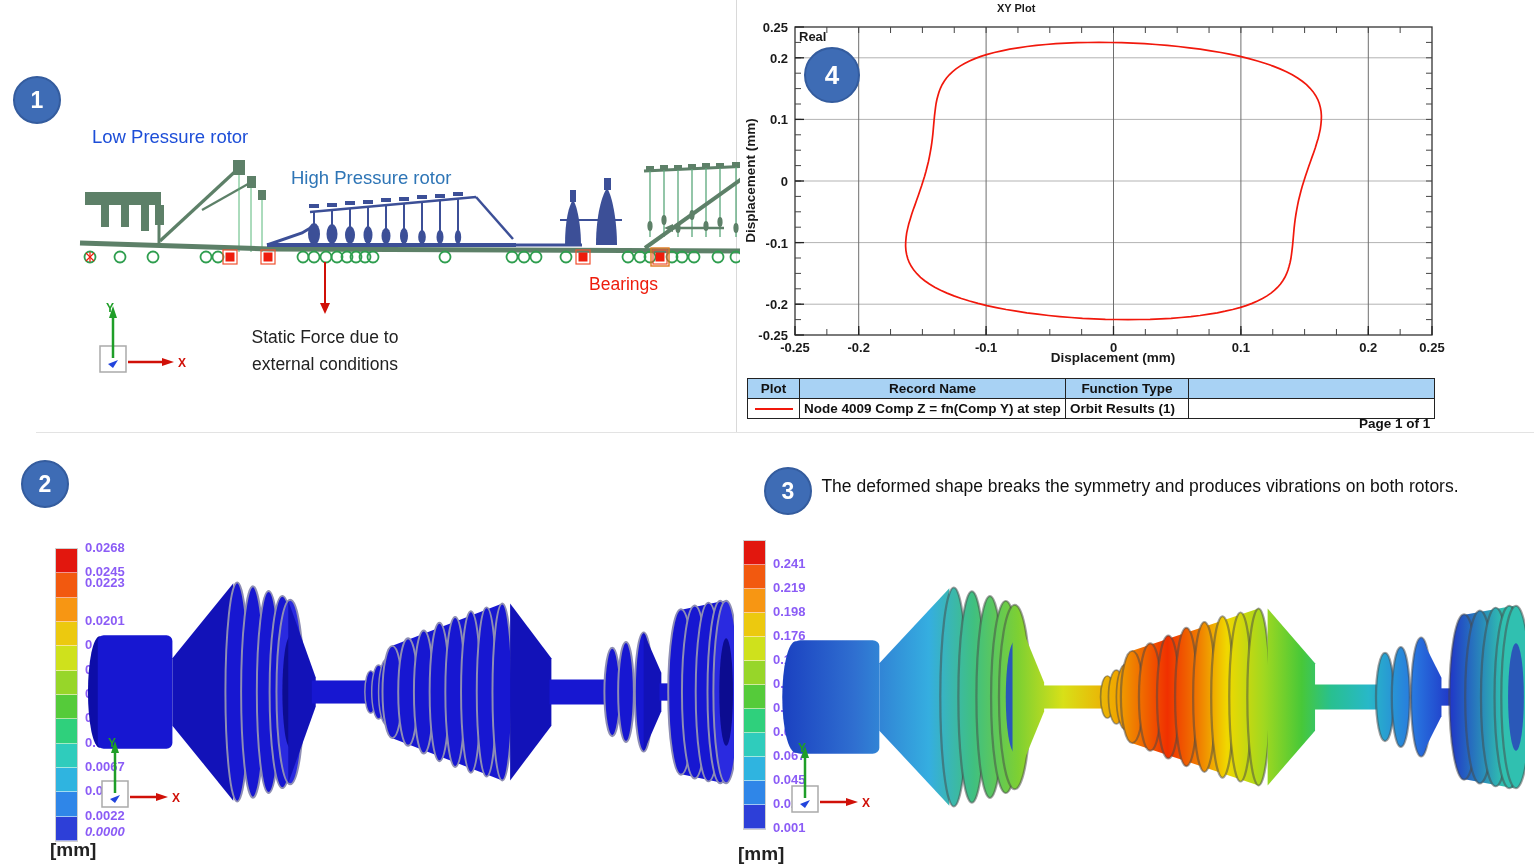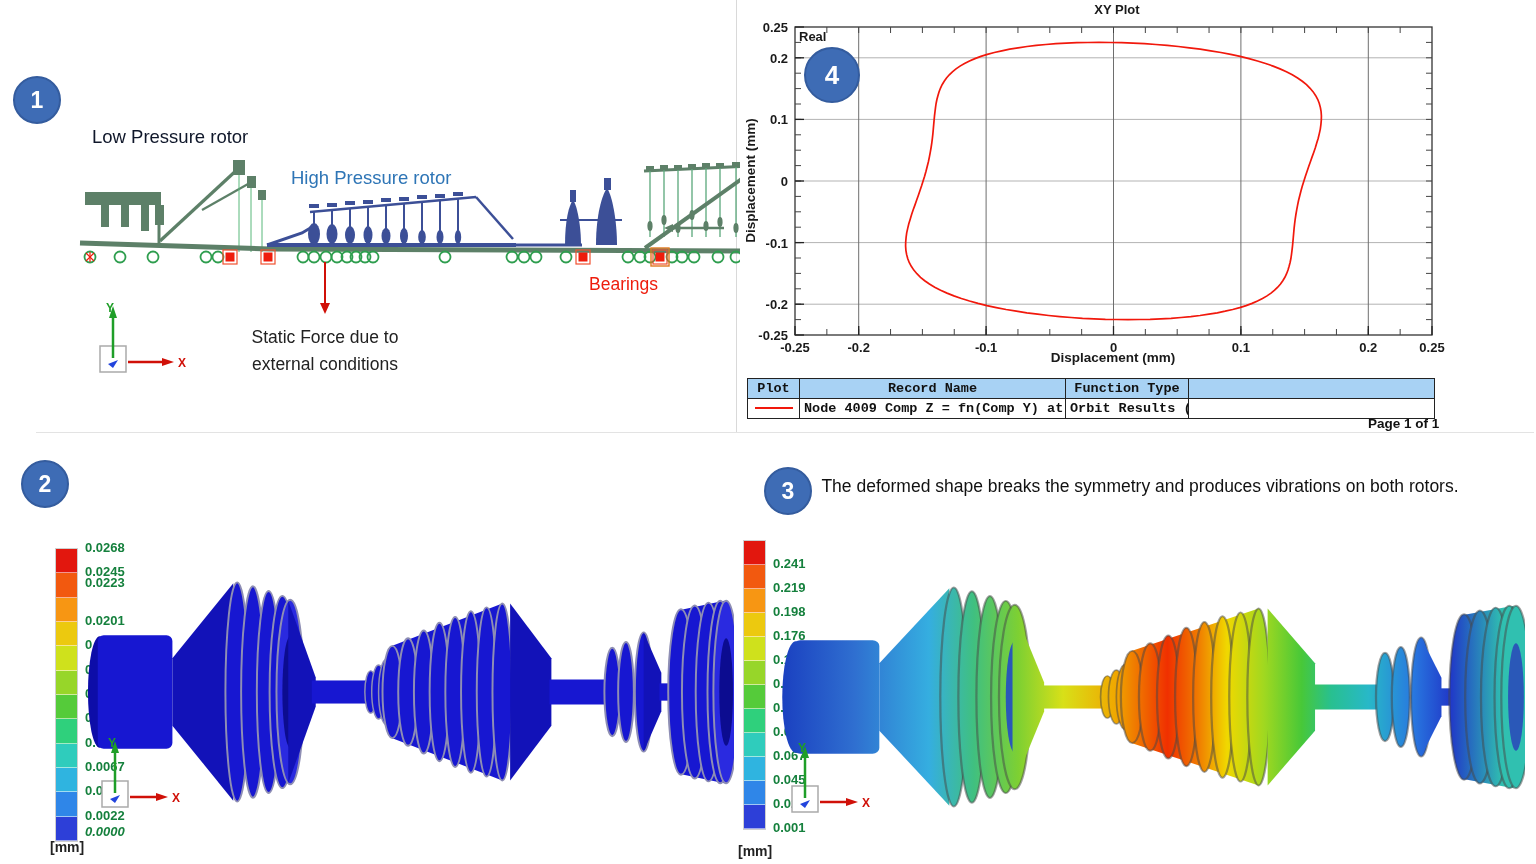--- a/index.html
+++ b/index.html
@@ -11,45 +11,45 @@
   .b44{width:44px;height:44px;font-size:23px;}
   .b52{width:52px;height:52px;font-size:26px;}
   .ptitle{position:absolute;text-align:center;color:#111;line-height:1.45;}
   .divider{position:absolute;background:#d9d9d9;}
   .cb-wrap{position:absolute;}
   .cb-bar{position:absolute;left:0;top:0;width:21px;display:flex;flex-direction:column;
           border:1px solid #cfcfcf;}
   .cb-seg{flex:1;border-bottom:1px solid rgba(255,255,255,.55);}
   .cb-labels{position:absolute;left:0;top:0;}
   .cb-val{position:absolute;left:30px;transform:translateY(-55%);font-size:13px;font-weight:700;
-          color:#15803d;white-space:nowrap;}
-  .mm{position:absolute;font-size:14px;font-weight:700;color:#222;}
+          color:#8b5cf6;white-space:nowrap;}
+  .mm{position:absolute;font-size:19px;font-weight:700;color:#222;}
   .annot{position:absolute;background:#fff;text-align:center;font-size:17px;line-height:1.55;
          color:#111;padding:4px 6px;}
   .p4txt{font-weight:700;fill:#1a1a1a;}
   table.rec{position:absolute;border-collapse:collapse;table-layout:fixed;
             font-size:13.5px;font-weight:700;color:#111;}
-  table.rec th,table.rec td{border:1.6px solid #222;padding:1px 4px;height:17px;overflow:hidden;white-space:nowrap;font-family:Liberation Mono, monospace;}
+  table.rec th,table.rec td{border:1.6px solid #222;padding:1px 4px;height:17px;overflow:hidden;white-space:nowrap;}
   table.rec th{background:#a8d2f4;text-align:center;font-weight:700;}
   .swatch{display:inline-block;width:38px;height:0;border-top:2px solid #f1180c;vertical-align:middle;}
   .pagelbl{position:absolute;font-size:13.5px;font-weight:700;color:#111;}
   .faintline{position:absolute;height:1px;background:#e3e3e3;}
 </style>
 </head>
 <body>
 
 <div id="stage">
 
   <div class="divider" style="left:736px;top:0;width:1px;height:432px;"></div>
   <div class="faintline" style="left:36px;top:432px;width:1498px;"></div>
 
   <div class="badge b44" style="left:13px;top:76px;">
     <span>1</span>
   </div>
-  <div class="abs" style="left:92px;top:126px;font-size:18.5px;color:#0f172a;">Low Pressure rotor</div>
+  <div class="abs" style="left:92px;top:126px;font-size:18.5px;color:#1d4ed8;">Low Pressure rotor</div>
   <div class="abs" style="left:291px;top:167px;font-size:18.5px;color:#2e75b6;">High Pressure rotor</div>
   <div class="abs" style="left:589px;top:274px;font-size:17.5px;color:#ee1c0c;">Bearings</div>
   <div class="abs" style="left:180px;top:324px;width:290px;text-align:center;font-size:17.5px;line-height:1.55;color:#222;">
     <div>Static Force due to</div>
     <div>external conditions</div>
   </div>
 
   <svg class="abs" style="left:60px;top:140px;" width="680" height="180" viewBox="0 0 680 180">
     <g fill="#5d8068" stroke="#5d8068">
       <path stroke="none" d="M25,52 h76 v13 h-12 v26 h-8 v-26 h-12 v22 h-8 v-22 h-12 v22 h-8 v-22 h-16 z"></path>
@@ -317,21 +317,21 @@
         <line x1="58" y1="181" x2="67" y2="181" stroke="#222" stroke-width="1.3"></line>
         <text x="51" y="186" font-size="13" text-anchor="end" class="p4txt">0</text>
         <line x1="58" y1="242.6" x2="67" y2="242.6" stroke="#222" stroke-width="1.3"></line>
         <text x="51" y="247.6" font-size="13" text-anchor="end" class="p4txt">-0.1</text>
         <line x1="58" y1="304.2" x2="67" y2="304.2" stroke="#222" stroke-width="1.3"></line>
         <text x="51" y="309.2" font-size="13" text-anchor="end" class="p4txt">-0.2</text>
         <line x1="58" y1="335" x2="67" y2="335" stroke="#222" stroke-width="1.3"></line>
         <text x="51" y="340" font-size="13" text-anchor="end" class="p4txt">-0.25</text>
         <polyline points="566.9,181.0 568.4,176.2 570.1,171.3 571.7,166.5 573.4,161.7 575.1,156.9 576.8,152.2 578.4,147.5 579.8,142.8 581.2,138.2 582.3,133.6 583.3,129.1 583.9,124.6 584.3,120.2 584.4,115.9 584.1,111.7 583.4,107.6 582.3,103.5 580.8,99.5 578.7,95.7 576.2,91.9 573.1,88.3 569.5,84.7 565.3,81.3 560.6,78.0 555.3,74.8 549.4,71.8 543.0,68.9 536.1,66.1 528.6,63.5 520.5,61.0 512.0,58.6 503.1,56.4 493.7,54.4 483.9,52.5 473.7,50.8 463.2,49.2 452.4,47.8 441.4,46.5 430.2,45.4 418.9,44.5 407.5,43.7 396.0,43.2 384.6,42.7 373.2,42.5 362.0,42.4 350.8,42.5 339.9,42.7 329.3,43.2 318.9,43.7 308.9,44.5 299.2,45.4 290.0,46.5 281.1,47.8 272.7,49.2 264.8,50.8 257.3,52.5 250.3,54.4 243.9,56.4 237.9,58.6 232.5,61.0 227.5,63.5 223.0,66.1 219.0,68.9 215.4,71.8 212.3,74.8 209.5,78.0 207.2,81.3 205.1,84.7 203.4,88.3 202.0,91.9 200.9,95.7 199.9,99.5 199.1,103.5 198.5,107.6 198.0,111.7 197.5,115.9 197.1,120.2 196.7,124.6 196.3,129.1 195.9,133.6 195.4,138.2 194.8,142.8 194.1,147.5 193.3,152.2 192.4,156.9 191.4,161.7 190.2,166.5 189.0,171.3 187.6,176.2 186.1,181.0 184.6,185.8 182.9,190.7 181.3,195.5 179.6,200.3 177.9,205.1 176.2,209.8 174.6,214.5 173.2,219.2 171.8,223.8 170.7,228.4 169.7,232.9 169.1,237.4 168.7,241.8 168.6,246.1 168.9,250.3 169.6,254.4 170.7,258.5 172.2,262.5 174.3,266.3 176.8,270.1 179.9,273.7 183.5,277.3 187.7,280.7 192.4,284.0 197.7,287.2 203.6,290.2 210.0,293.1 216.9,295.9 224.4,298.5 232.5,301.0 241.0,303.4 249.9,305.6 259.3,307.6 269.1,309.5 279.3,311.2 289.8,312.8 300.6,314.2 311.6,315.5 322.8,316.6 334.1,317.5 345.5,318.3 357.0,318.8 368.4,319.3 379.8,319.5 391.0,319.6 402.2,319.5 413.1,319.3 423.7,318.8 434.1,318.3 444.1,317.5 453.8,316.6 463.0,315.5 471.9,314.2 480.3,312.8 488.2,311.2 495.7,309.5 502.7,307.6 509.1,305.6 515.1,303.4 520.5,301.0 525.5,298.5 530.0,295.9 534.0,293.1 537.6,290.2 540.7,287.2 543.5,284.0 545.8,280.7 547.9,277.3 549.6,273.7 551.0,270.1 552.1,266.3 553.1,262.5 553.9,258.5 554.5,254.4 555.0,250.3 555.5,246.1 555.9,241.8 556.3,237.4 556.7,232.9 557.1,228.4 557.6,223.8 558.2,219.2 558.9,214.5 559.7,209.8 560.6,205.1 561.6,200.3 562.8,195.5 564.0,190.7 565.4,185.8 566.9,181.0" fill="none" stroke="#f1180c" stroke-width="1.7"></polyline>
       </svg>
-    <div class="abs" style="left:260px;top:2px;width:240px;text-align:center;font-size:13px;font-weight:700;">XY Plot</div>
+    <div class="abs" style="left:260px;top:2px;width:240px;text-align:left;font-size:11px;font-weight:700;">XY Plot</div>
     <div class="abs" style="left:62px;top:29px;font-size:13px;font-weight:700;">Real</div>
     <div class="abs" style="left:256px;top:350px;width:240px;text-align:center;font-size:13.5px;font-weight:700;">Displacement (mm)</div>
     <div class="abs" style="left:-62px;top:173px;width:150px;text-align:center;font-size:13.5px;font-weight:700;transform:rotate(-90deg);">Displacement (mm)</div>
     <div class="badge b52" style="left:67px;top:47px;">
       <span>4</span>
     </div>
 
     <table class="rec" style="left:10px;top:378px;width:688px;">
       <colgroup>
           <col style="width:52px">
@@ -347,21 +347,21 @@
         <th></th>
       </tr>
       <tr>
         <td style="text-align:center;"><span class="swatch"></span></td>
         <td>Node 4009 Comp Z = fn(Comp Y) at step 106</td>
         <td>Orbit Results (1)</td>
         <td></td>
       </tr>
     </tbody>
       </table>
-    <div class="pagelbl" style="left:622px;top:416px;margin-left:9px;">Page 1 of 1</div>
+    <div class="pagelbl" style="left:622px;top:416px;">Page 1 of 1</div>
   </div>
 
   <div class="badge b44" style="left:21px;top:460px;">
     <span>2</span>
   </div>
 
   <div class="cb-wrap" style="left:55px;top:548px;width:120px;height:292px;">
     <div class="cb-bar" style="height:292px;">
         <div class="cb-seg" style="background: rgb(226, 23, 14);"></div>
         <div class="cb-seg" style="background: rgb(242, 89, 15);"></div>

